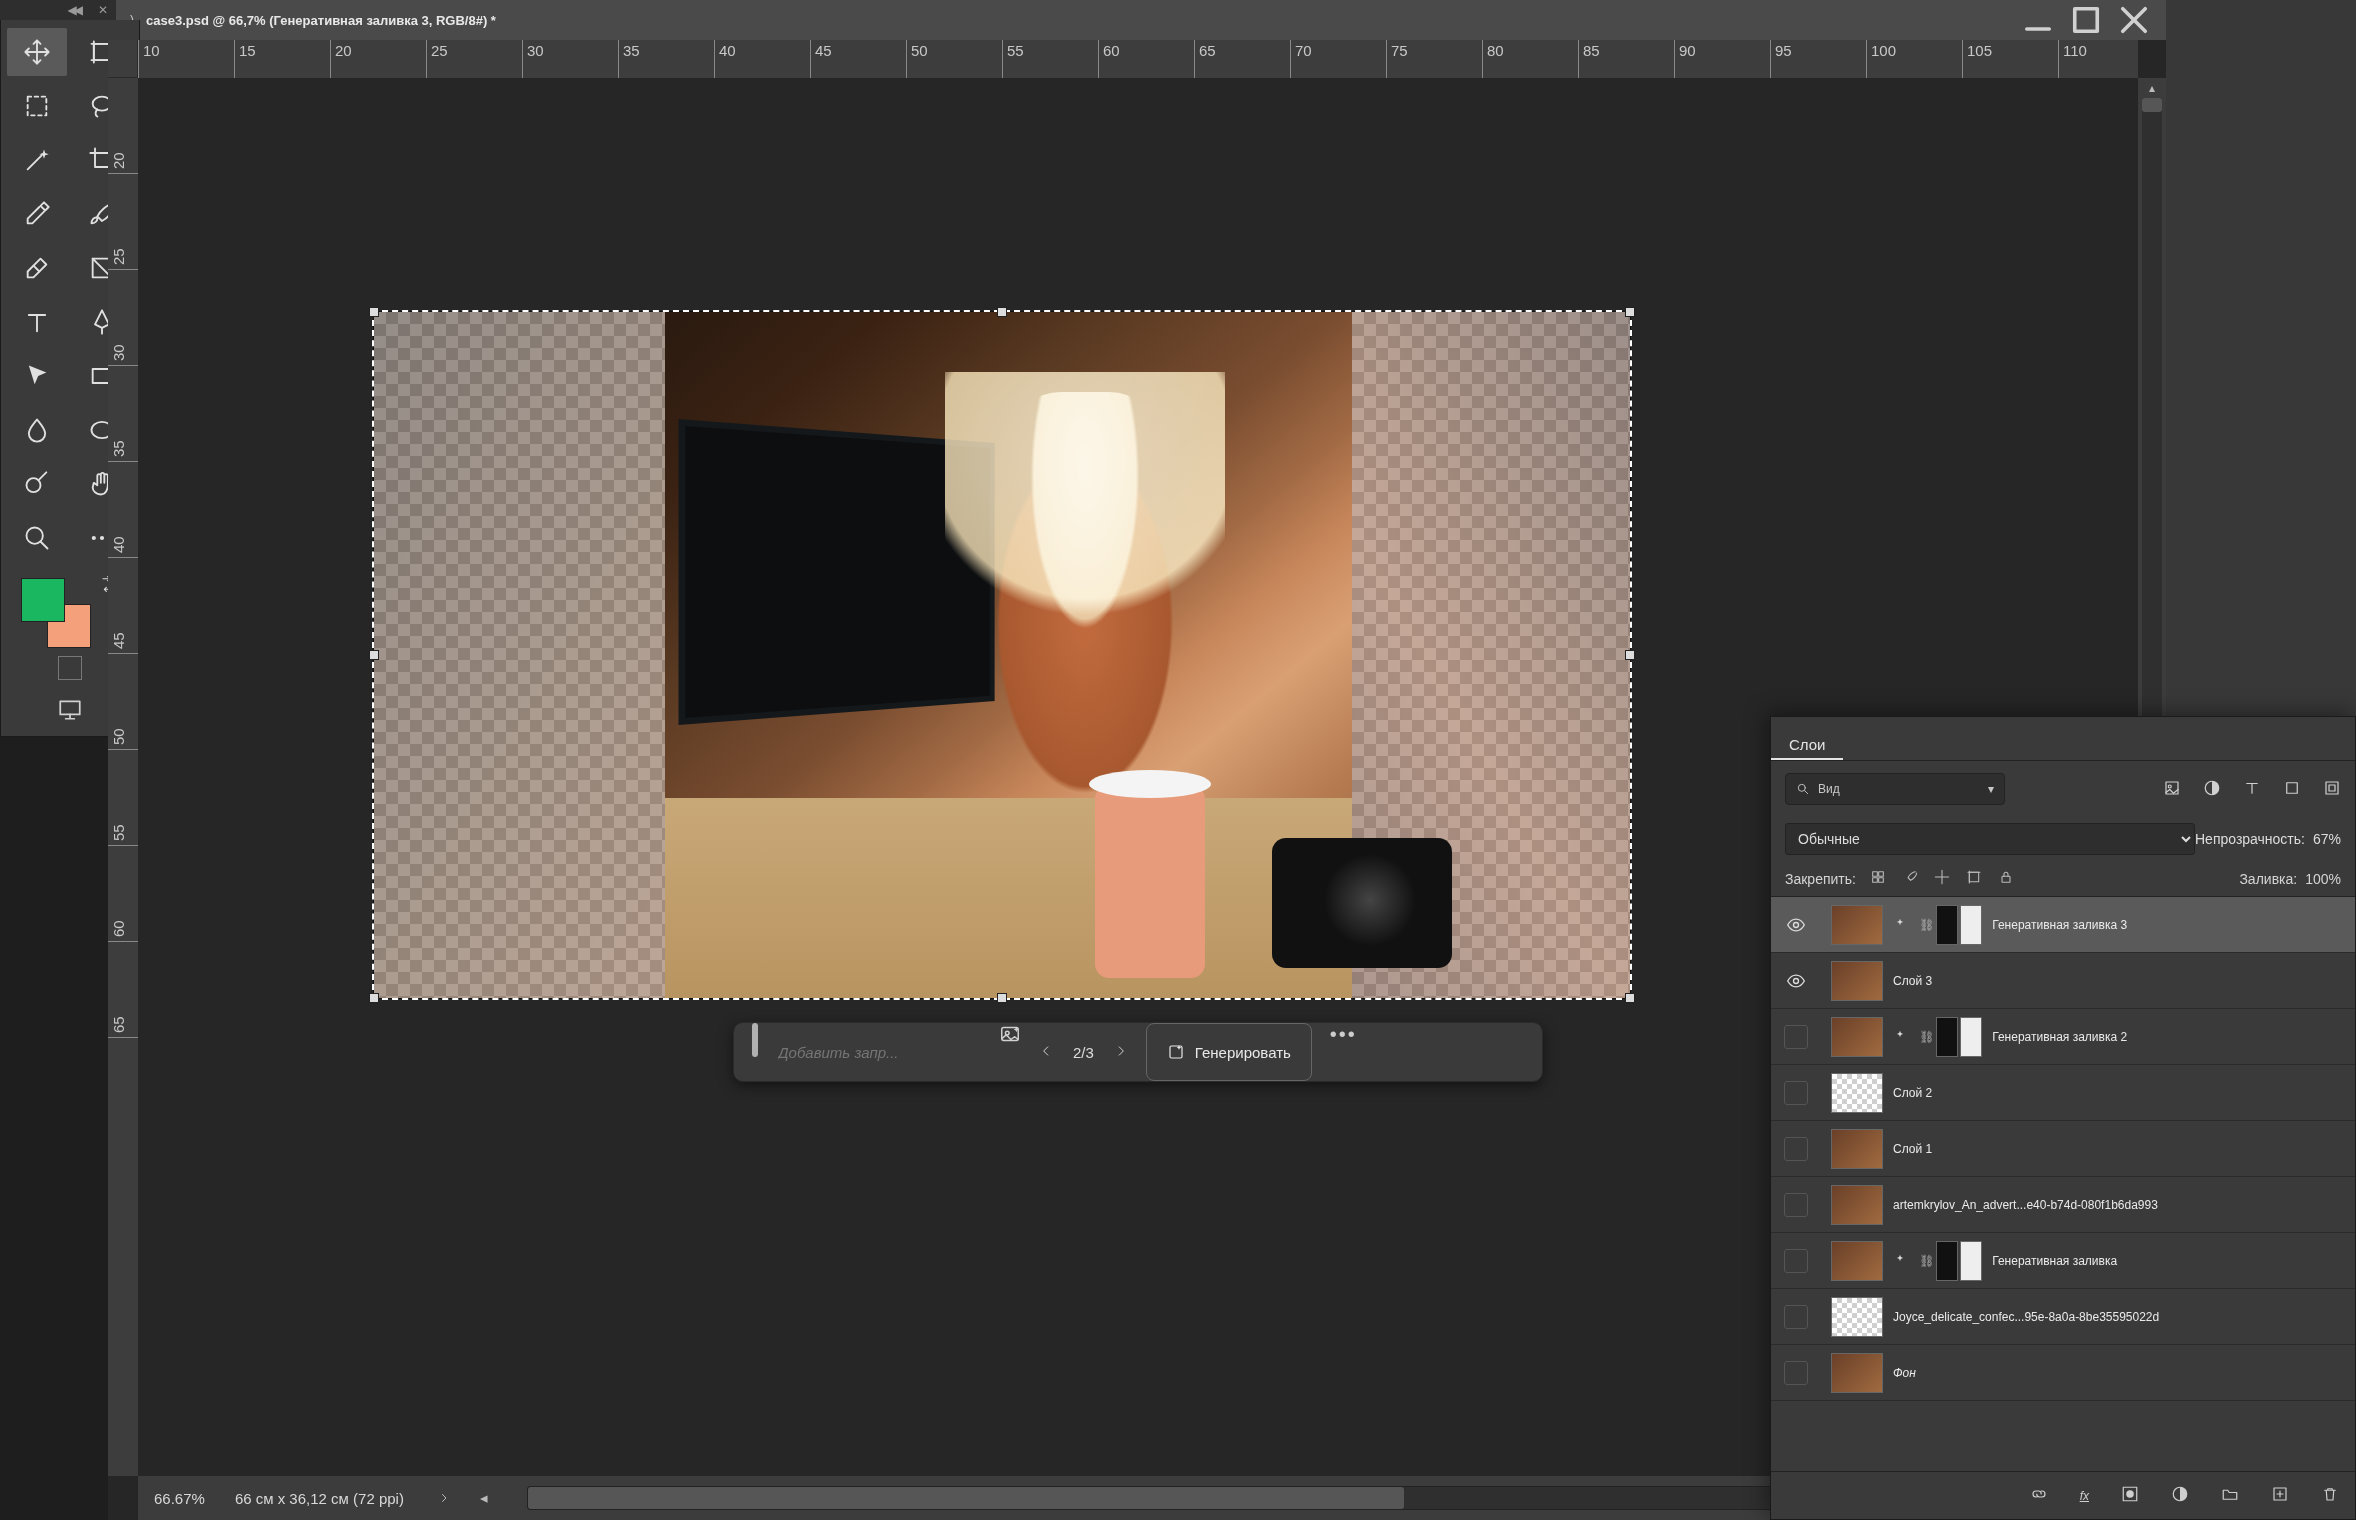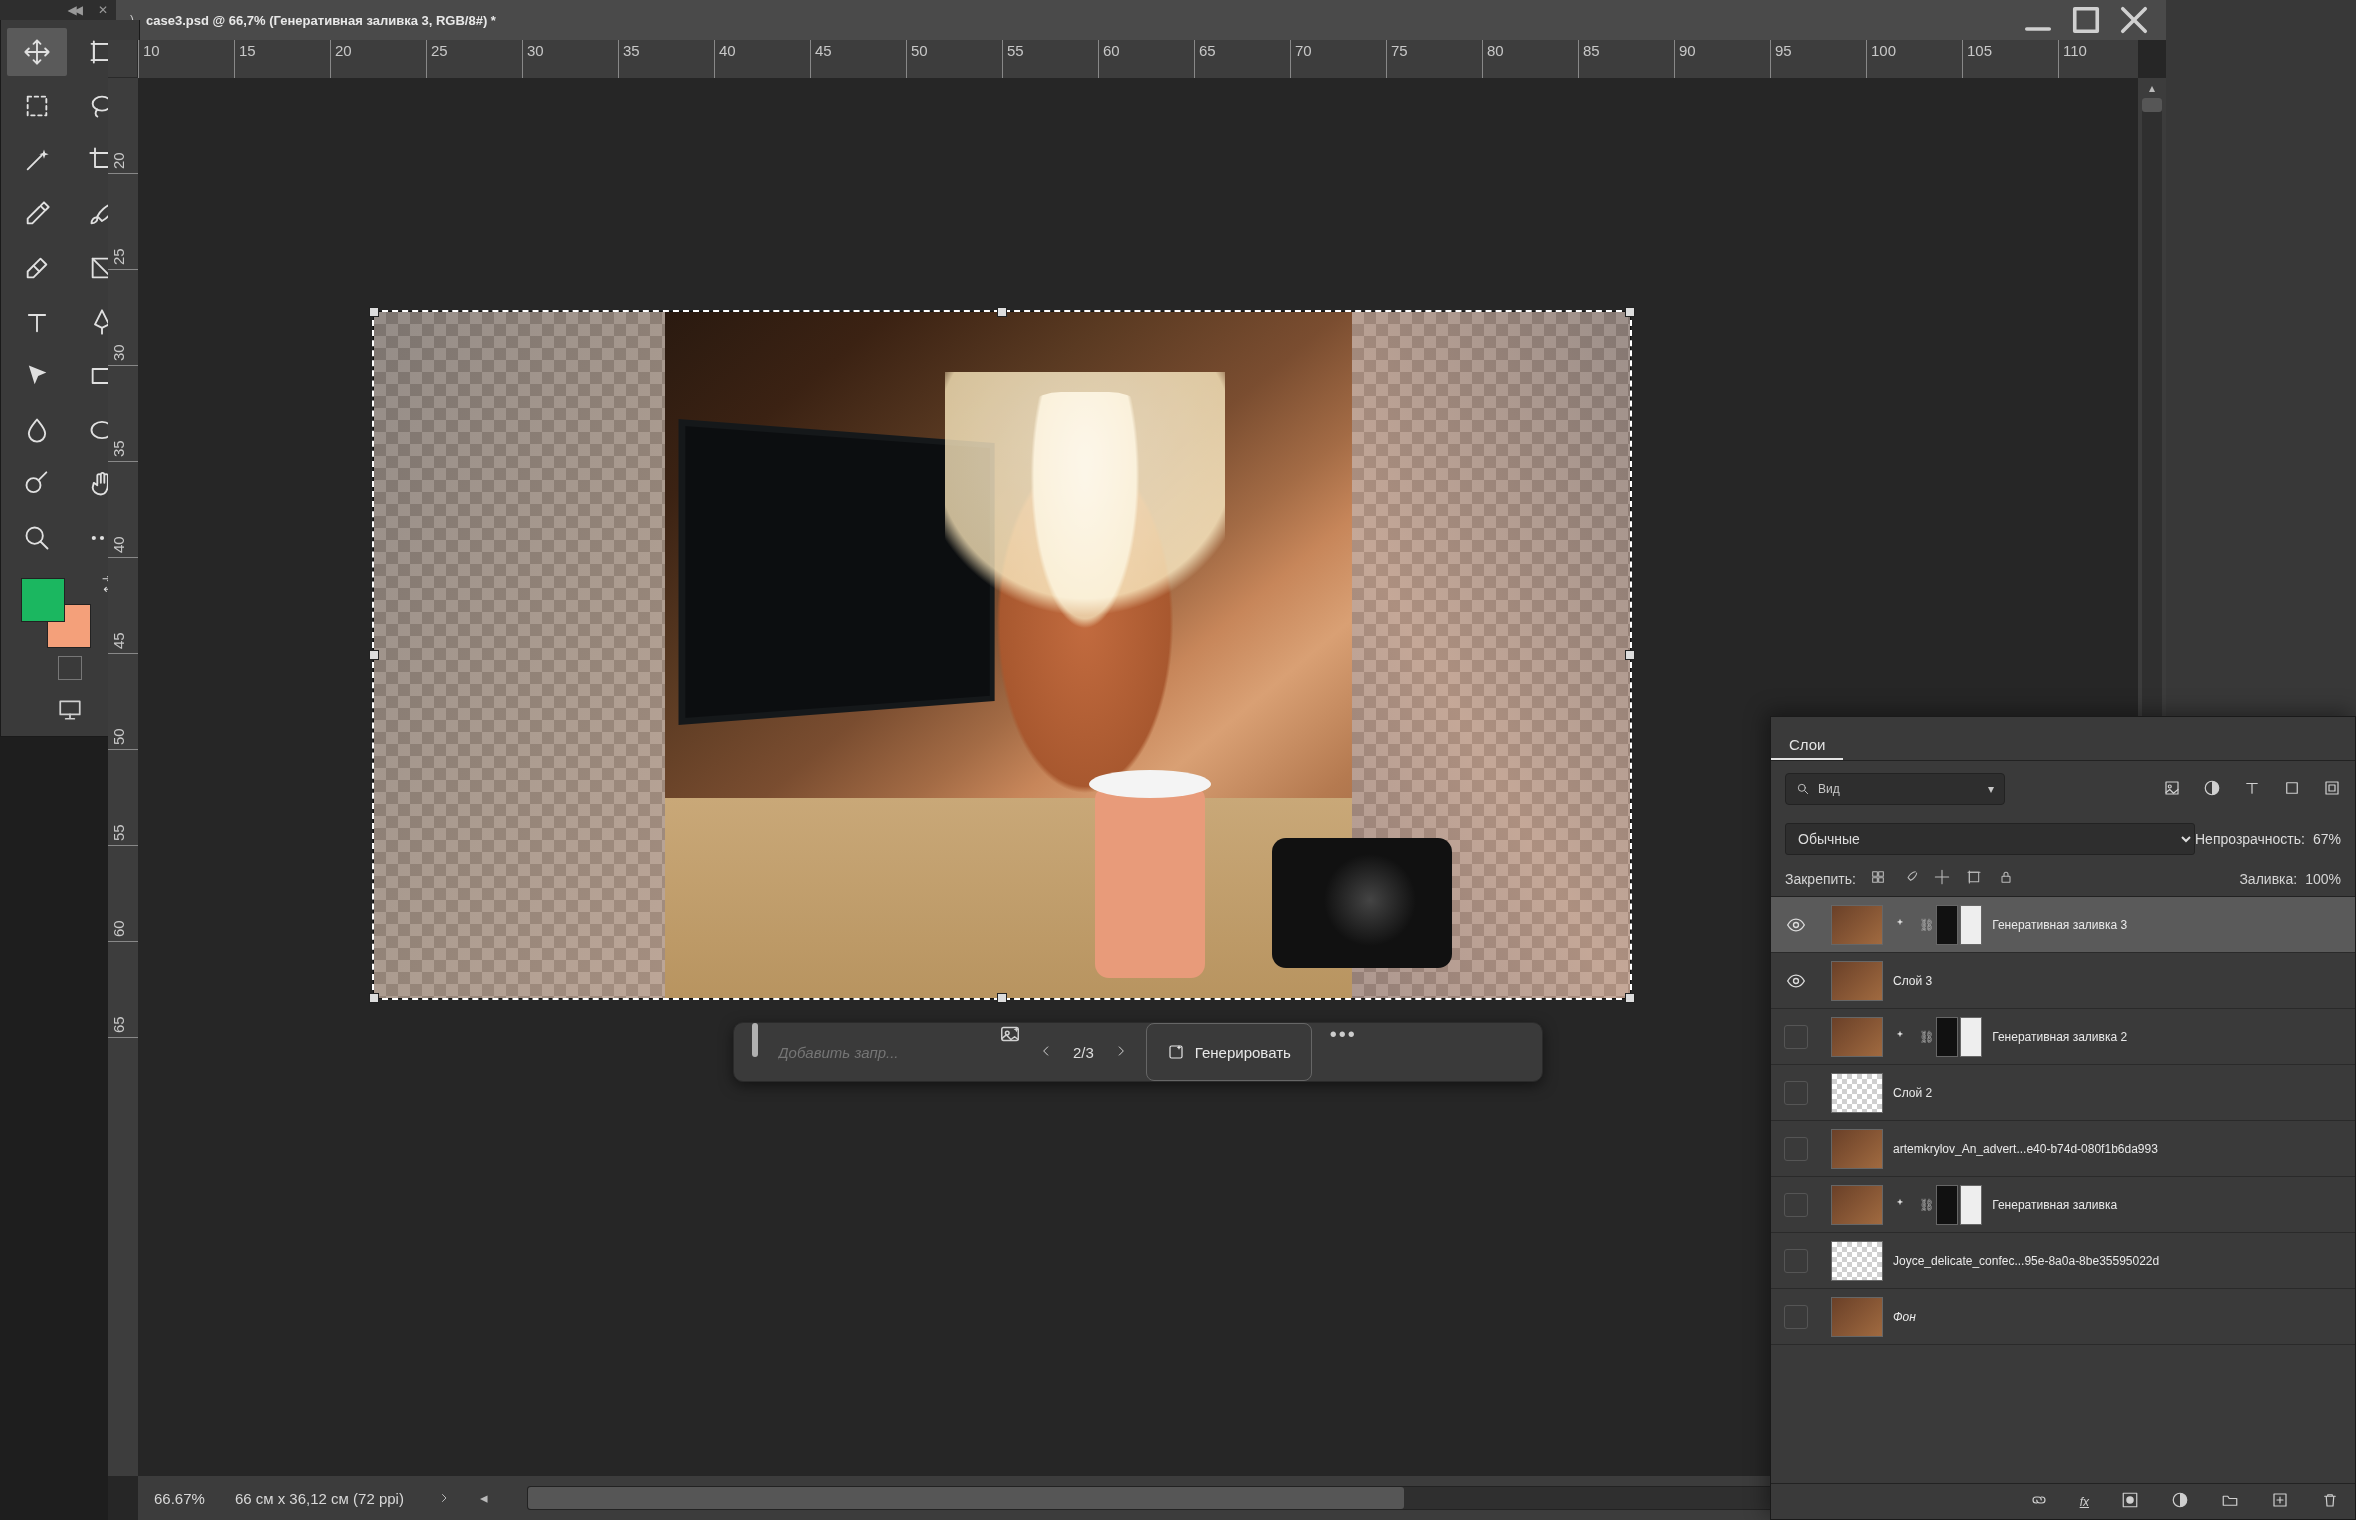--- a/index.html
+++ b/index.html
@@ -112,21 +112,21 @@
   .layer.selected{background:#5a5a5a;}
   .layer .thumb{width:52px;height:40px;background:#1a1a1a;border:1px solid #666;background-image:linear-gradient(135deg,#6a4028,#a06a40);background-size:cover;}
   .layer .thumb.checker{background-image:repeating-conic-gradient(#cfcfcf 0% 25%, #fff 0% 50%);background-size:10px 10px;}
   .layer .mask-set{display:flex;align-items:center;gap:2px;}
   .layer .link-icon{color:#bbb;font-size:12px;}
   .layer .mini{width:22px;height:40px;}
   .layer .mini.black{background:#111;border:1px solid #666;}
   .layer .mini.white{background:#eee;border:1px solid #666;}
   .layer .badge{width:16px;height:16px;color:#ddd;}
   .layer .name{flex:1;color:#eaeaea;font-size:12px;white-space:nowrap;overflow:hidden;text-overflow:ellipsis;}
-  .panel-footer{height:36px;border-top:1px solid #222;display:flex;align-items:center;justify-content:flex-end;gap:32px;padding:0 16px;color:#cfcfcf;text-decoration:underline;}
+  .panel-footer{height:48px;border-top:1px solid #222;display:flex;align-items:center;justify-content:flex-end;gap:32px;padding:0 16px;color:#cfcfcf;text-decoration:underline;}
   svg{fill:none;stroke:currentColor;stroke-width:1.6;stroke-linecap:round;stroke-linejoin:round;}
 </style>
 </head>
 <body>
 
 <div class="tabstrip">
   <span class="arrows">◀◀</span>
   <span class="close">✕</span>
 </div>
 
@@ -520,20 +520,27 @@
           <div class="vis-slot"></div>
         </div>
         <div class="thumb checker"></div>
         <div class="name">Слой 2</div>
       </div>
       <div class="layer">
         <div class="vis off">
           <div class="vis-slot"></div>
         </div>
         <div class="thumb"></div>
+        <div class="name">Слой 1</div>
+      </div>
+      <div class="layer">
+        <div class="vis off">
+          <div class="vis-slot"></div>
+        </div>
+        <div class="thumb"></div>
         <div class="name">artemkrylov_An_advert...e40-b74d-080f1b6da993</div>
       </div>
       <div class="layer">
         <div class="vis off">
           <div class="vis-slot"></div>
         </div>
         <div class="thumb"></div>
         <span class="badge"><svg width="14" height="14" viewBox="0 0 24 24">
             <path d="M12 3l1.5 4 4 1.5-4 1.5L12 14l-1.5-4-4-1.5 4-1.5z" fill="currentColor" stroke="none"></path>
           </svg></span>

